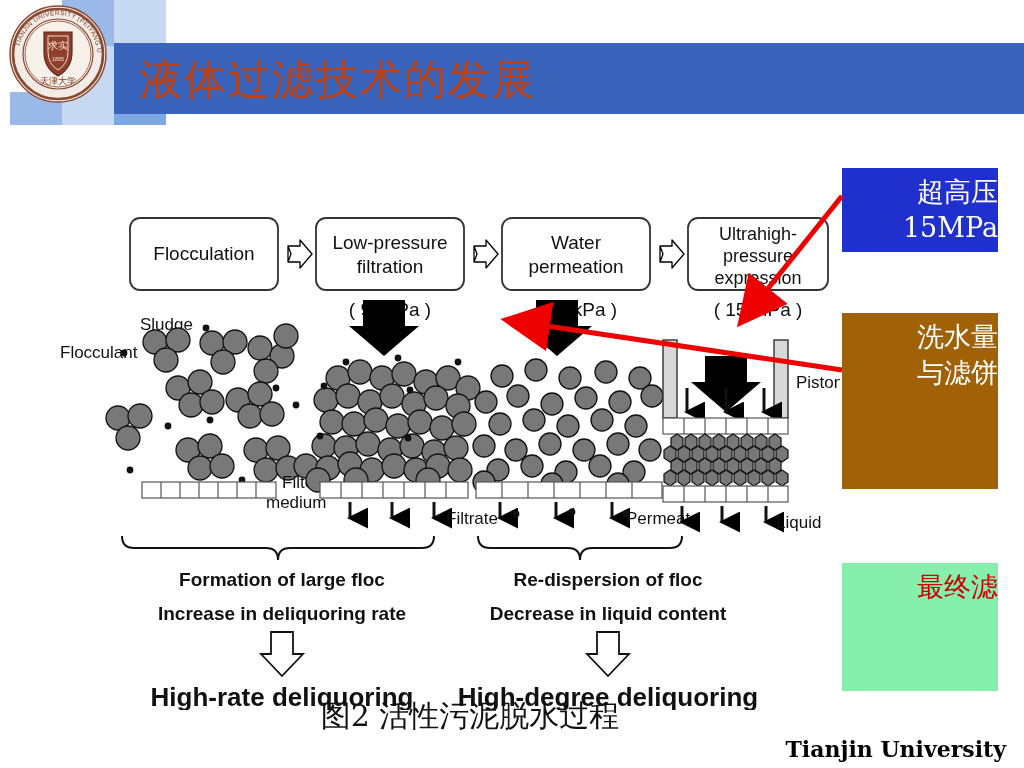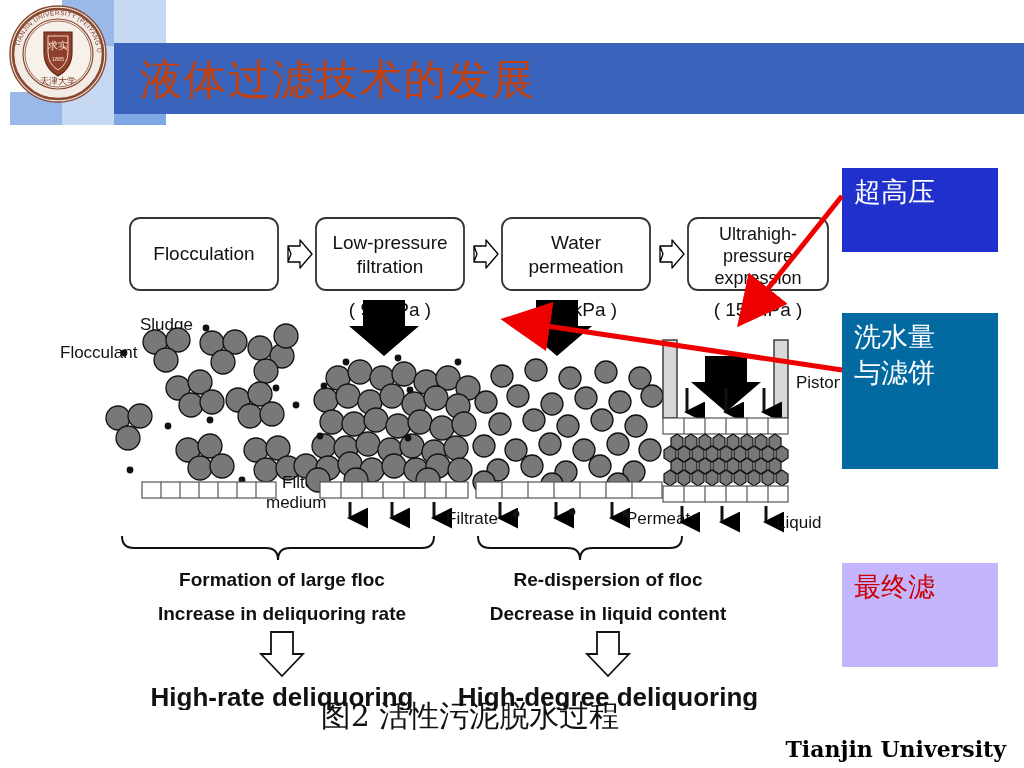--- a/index.html
+++ b/index.html
@@ -21,31 +21,31 @@
   #title-bar{position:absolute;left:114px;top:43px;width:910px;height:71px;background:#3a64bc;}
   #page-title{
     position:absolute;left:140px;top:50px;width:700px;height:60px;
     color:#c2410c;font-size:42px;line-height:60px;letter-spacing:2px;
     font-family:"DejaVu Serif","Liberation Serif",serif;font-weight:400;
     white-space:nowrap;
   }
   
   #logo{position:absolute;left:8px;top:4px;width:100px;height:100px;}
   
-  .callout{position:absolute;box-sizing:border-box;}
+  .callout{position:absolute;box-sizing:border-box;text-align:right;}
   #callout-ultrahigh{
     left:842px;top:168px;width:156px;height:84px;background:#2030cc;
     padding:6px 0 0 12px;
   }
   #callout-wash{
-    left:842px;top:313px;width:156px;height:156px;background:#0369a1;
-    padding:6px 8px 0 12px;
+    left:842px;top:313px;width:156px;height:176px;background:#a16207;
+    padding:6px 0 0 12px;
   }
   #callout-final{
-    left:842px;top:563px;width:156px;height:104px;background:#c4b5fd;
+    left:842px;top:563px;width:156px;height:128px;background:#86efac;
     padding:6px 0 0 12px;
   }
   .cn-line{font-family:"DejaVu Serif","Liberation Serif",serif;font-size:27px;line-height:36px;white-space:nowrap;}
   .cn-white{color:#ffffff;}
   .cn-red{color:#cc0000;}
   .lat-line{font-family:"DejaVu Serif","Liberation Serif",serif;font-size:27px;line-height:36px;white-space:nowrap;}
   
   #figure{position:absolute;left:60px;top:150px;width:780px;height:560px;}
   
   #fig-caption{
@@ -87,20 +87,21 @@
     <path d="M36,28 h28 v20 q0,16 -14,24 q-14,-8 -14,-24 z" fill="#8f3f2c" stroke="#5d2718" stroke-width="1.2"></path>
     <path d="M40,32 h20 v16 q0,12 -10,18 q-10,-6 -10,-18 z" fill="none" stroke="#f0d8c8" stroke-width="1"></path>
     <text x="50" y="45" font-size="10" fill="#ffe9d8" text-anchor="middle" font-family="'DejaVu Serif',serif">求实</text>
     <text x="50" y="57" font-size="5.4" fill="#ffe9d8" text-anchor="middle">1895</text>
     <text x="50" y="80" font-size="9" fill="#7a3c28" text-anchor="middle" font-family="'DejaVu Serif',serif">天津大学</text>
   </svg>
 </div>
 
 <div class="callout" id="callout-ultrahigh">
   <div class="cn-line cn-white">超高压</div>
+  <div class="lat-line cn-white">15MPa</div>
 </div>
 
 <div class="callout" id="callout-wash">
   <div class="cn-line cn-white">洗水量</div>
   <div class="cn-line cn-white">与滤饼</div>
 </div>
 
 <div class="callout" id="callout-final">
   <div class="cn-line cn-red">最终滤</div>
 </div>

